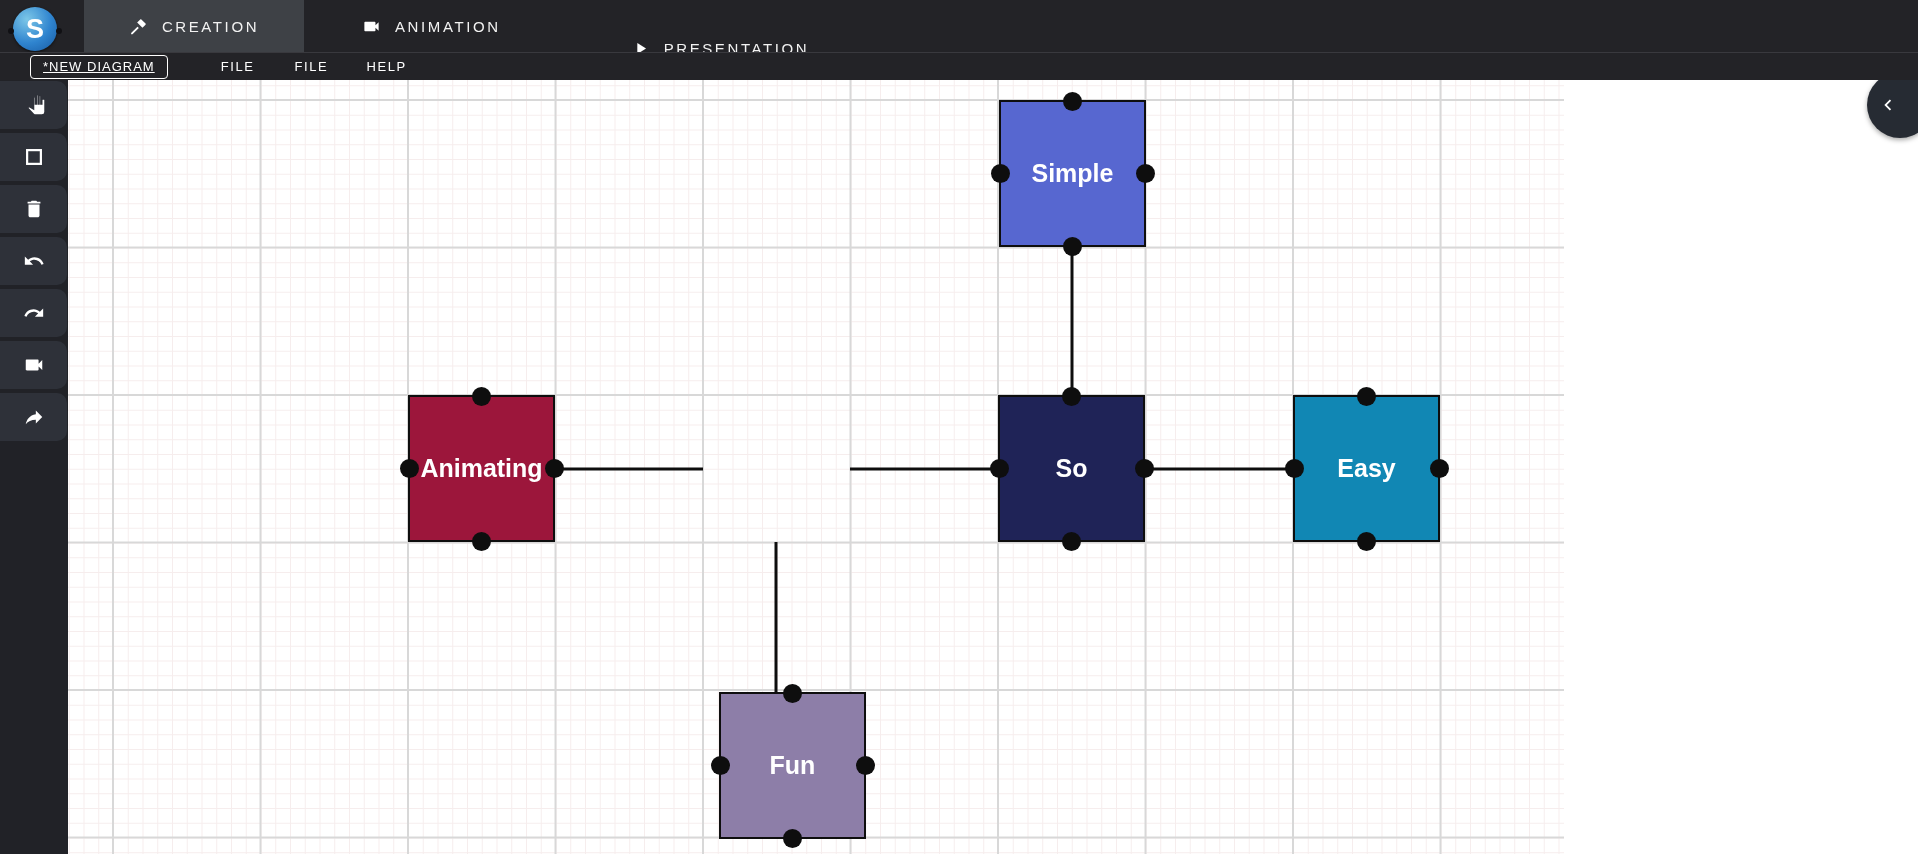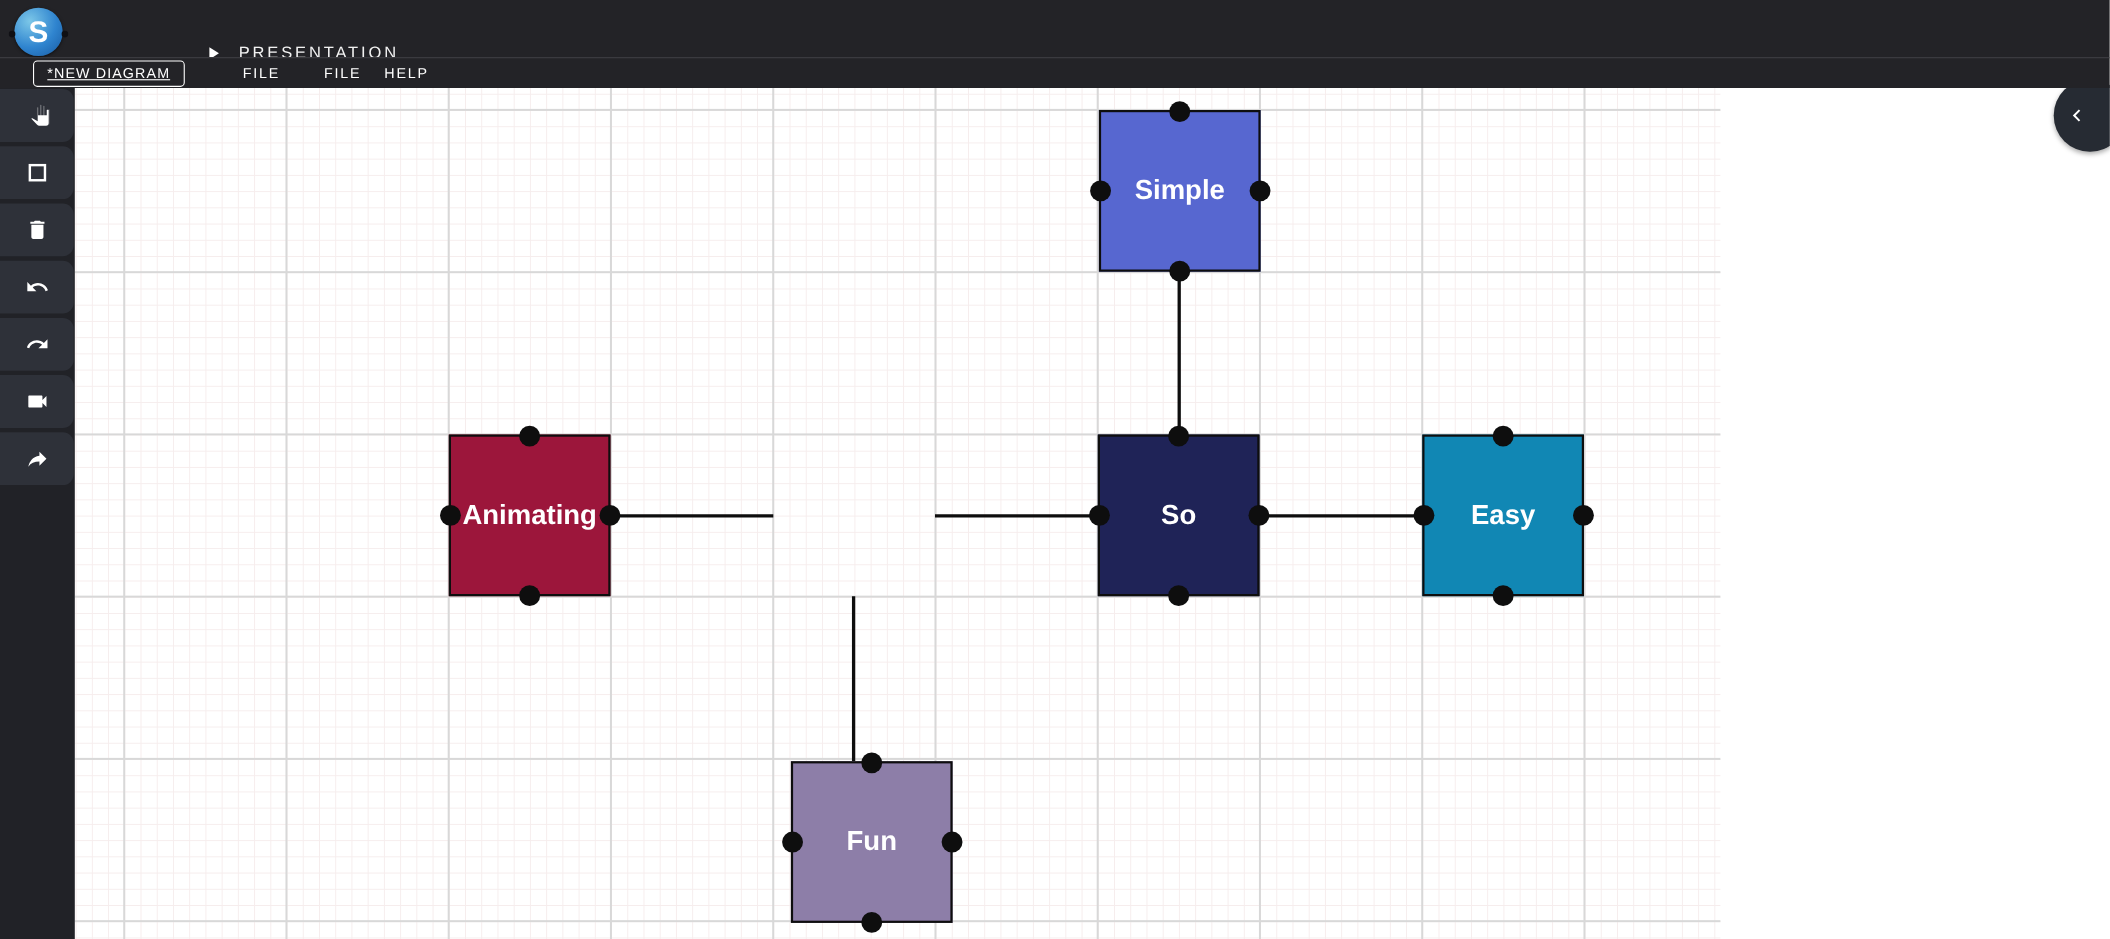--- a/index.html
+++ b/index.html
@@ -47,21 +47,21 @@
   .diagram-badge {
     margin-left: 30px; border: 1.5px solid #ffffff; border-radius: 4px;
     padding: 3px 12px 4px 12px; color: #ffffff; font-size: 13px; letter-spacing: 1px;
     background: #232327; white-space: nowrap; cursor: pointer; text-decoration: underline;
   }
   .menu-item {
     color: #ffffff; font-size: 13px; letter-spacing: 1.6px; cursor: pointer;
   }
   .menu-item.m0 { margin-left: 53px; }
   .menu-item.m1 { margin-left: 40px; }
-  .menu-item.m2 { margin-left: 21px; }
+  .menu-item.m2 { margin-left: 38px; }
 
   
   .sidebar {
     position: absolute; left: 0; top: 80px; width: 68px; height: 774px;
     background: #212227; z-index: 20;
   }
   .tool-btn {
     position: relative; margin: 0 1px 4px 0; width: 67px; height: 48px;
     background: #2e3139; border-radius: 0 10px 10px 0;
     display: flex; align-items: center; justify-content: center; cursor: pointer;
@@ -106,20 +106,37 @@
 
 <div class="topbar">
   <div class="logo-wrap">
     <div class="logo-dot l"></div>
     <div class="logo-circle">
       <span>S</span>
     </div>
     <div class="logo-dot r"></div>
   </div>
   <div class="tabs">
+      <div class="tab t-creation active">
+        <span class="icn">
+          <svg viewBox="0 0 24 24">
+            <path fill="#fff" d="M2.7 20.2l8-8 1.7 1.7-8 8H2.7v-1.7z"></path>
+            <path fill="#fff" d="M10.3 6.9l3.9-3.9c.4-.4 1-.4 1.4 0l5.3 5.3c.4.4.4 1 0 1.4l-3.9 3.9-6.7-6.7z"></path>
+          </svg>
+        </span>
+        <span>CREATION</span>
+      </div>
+      <div class="tab t-animation">
+        <span class="icn">
+          <svg viewBox="0 0 24 24">
+            <path fill="#fff" d="M17 10.5V7c0-.55-.45-1-1-1H4c-.55 0-1 .45-1 1v10c0 .55.45 1 1 1h12c.55 0 1-.45 1-1v-3.5l4 4v-11l-4 4z"></path>
+          </svg>
+        </span>
+        <span>ANIMATION</span>
+      </div>
       <div class="tab t-presentation">
         <span class="icn">
           <svg viewBox="0 0 24 24">
             <path fill="#fff" d="M8 5v14l11-7z"></path>
           </svg>
         </span>
         <span>PRESENTATION</span>
       </div>
     </div>
 </div>

